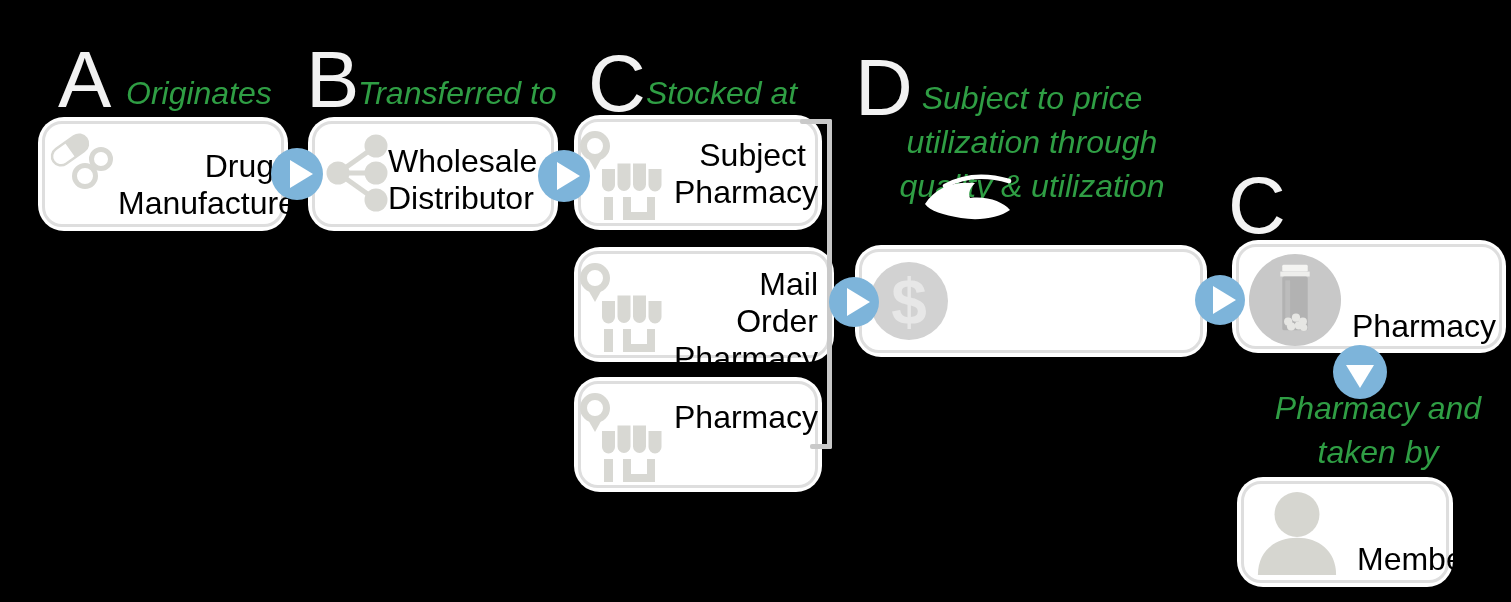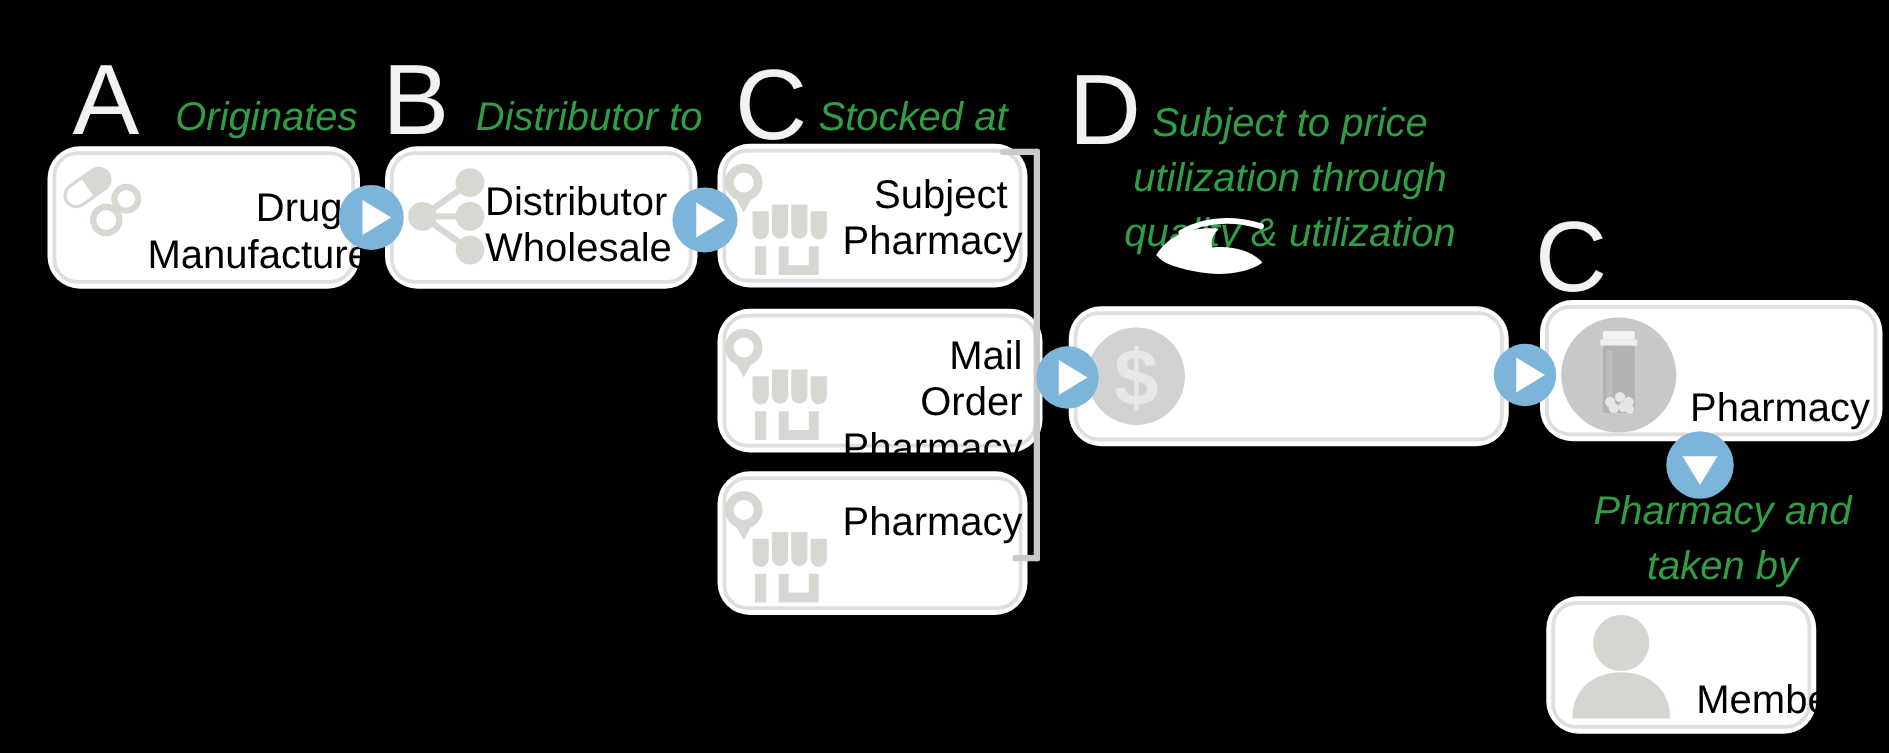--- a/index.html
+++ b/index.html
@@ -6,21 +6,21 @@
   .canvas{
     position:relative;width:1511px;height:602px;background:#000;overflow:hidden;
     font-family:"Liberation Sans",sans-serif;
   }
   .letter{
     position:absolute;color:#f2f2f2;font-size:80px;line-height:1;
     font-family:"Liberation Sans",sans-serif;letter-spacing:-2px;
   }
   .caption{
     position:absolute;color:#2f9e44;font-size:32px;font-style:italic;
-    line-height:38px;text-align:right;white-space:nowrap;
+    line-height:38px;text-align:left;white-space:nowrap;
   }
   .caption-block{
     position:absolute;color:#2f9e44;font-size:32px;font-style:italic;
     line-height:44px;text-align:center;
   }
   .box{
     position:absolute;background:#ffffff;border-radius:26px;
   }
   .box::after{
     content:"";position:absolute;inset:4px;border:3px solid #dedede;border-radius:20px;pointer-events:none;
@@ -68,41 +68,41 @@
       <div>Drug</div>
       <div>Manufacturer</div>
     </div>
   </div>
 
   <div class="arrow" style="left:271px;top:148px">
       <span class="tri-right"></span>
     </div>
 
   <div class="letter" style="left:306px;top:40px">B</div>
-  <div class="caption" style="left:358px;top:74px;width:204px">Distributor to</div>
+  <div class="caption" style="left:358px;top:74px;width:204px">Transferred to</div>
 
   <div class="box" style="left:308px;top:117px;width:250px;height:114px">
     <span class="icon" style="left:17px;top:16px">
       <svg width="66" height="80" viewBox="0 0 66 80">
         <g stroke="#d8d8d3" stroke-width="5">
           <line x1="13" y1="40" x2="51" y2="13"></line>
           <line x1="13" y1="40" x2="51" y2="40"></line>
           <line x1="13" y1="40" x2="51" y2="67"></line>
         </g>
         <g fill="#d8d8d3">
           <circle cx="13" cy="40" r="11.5"></circle>
           <circle cx="51" cy="13" r="11.5"></circle>
           <circle cx="51" cy="40" r="11.5"></circle>
           <circle cx="51" cy="67" r="11.5"></circle>
         </g>
       </svg>
     </span>
     <div class="box-label" style="top:26px;right:28px;left:80px">
+      <div>Wholesale</div>
       <div>Distributor</div>
-      <div>Wholesale</div>
     </div>
   </div>
 
   <div class="arrow" style="left:538px;top:150px">
       <span class="tri-right"></span>
     </div>
 
   <div class="letter" style="left:588px;top:44px">C</div>
   <div class="caption" style="left:646px;top:74px;width:160px">Stocked at</div>
 

